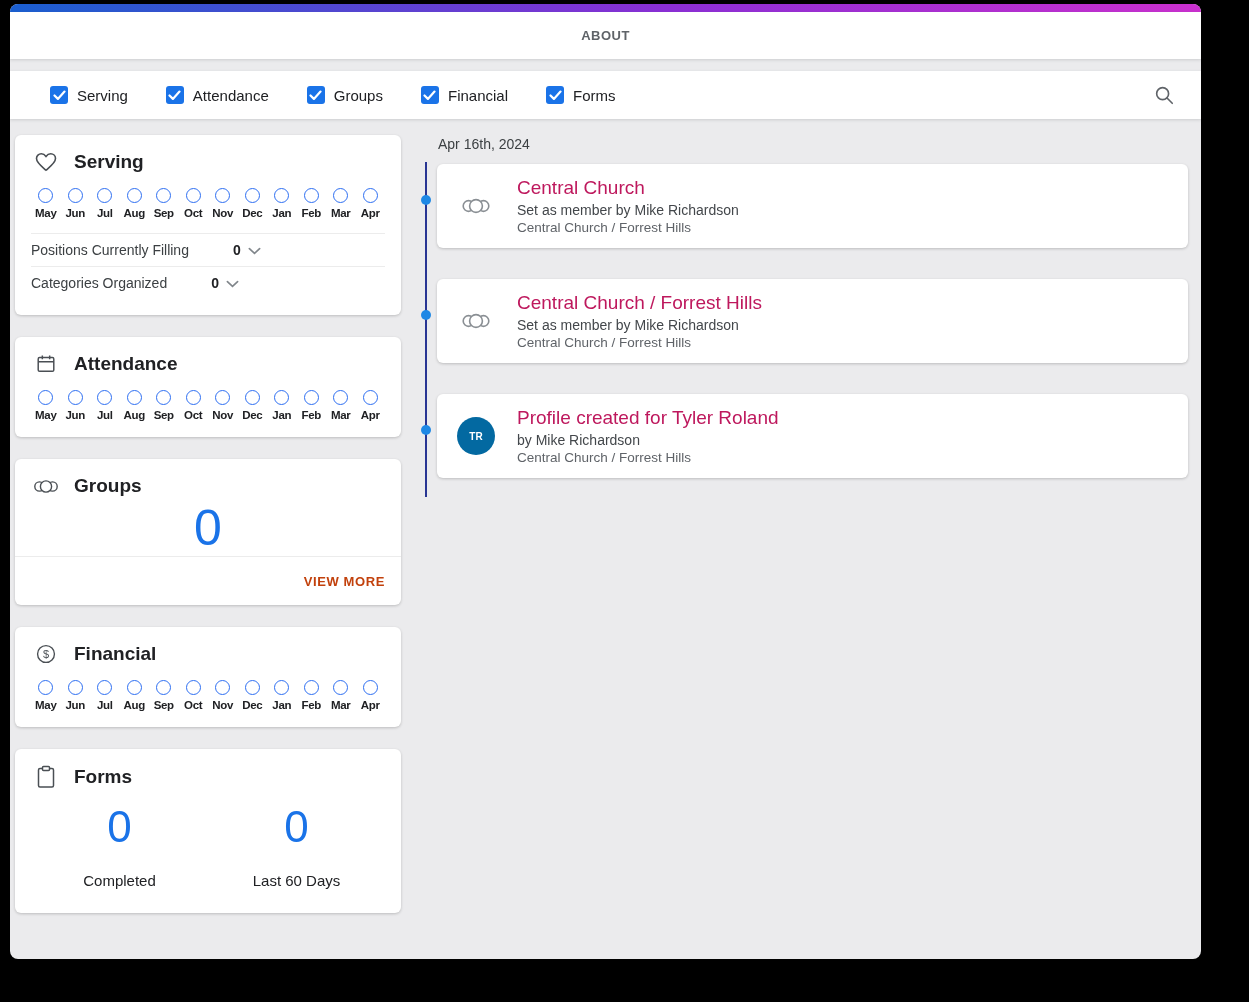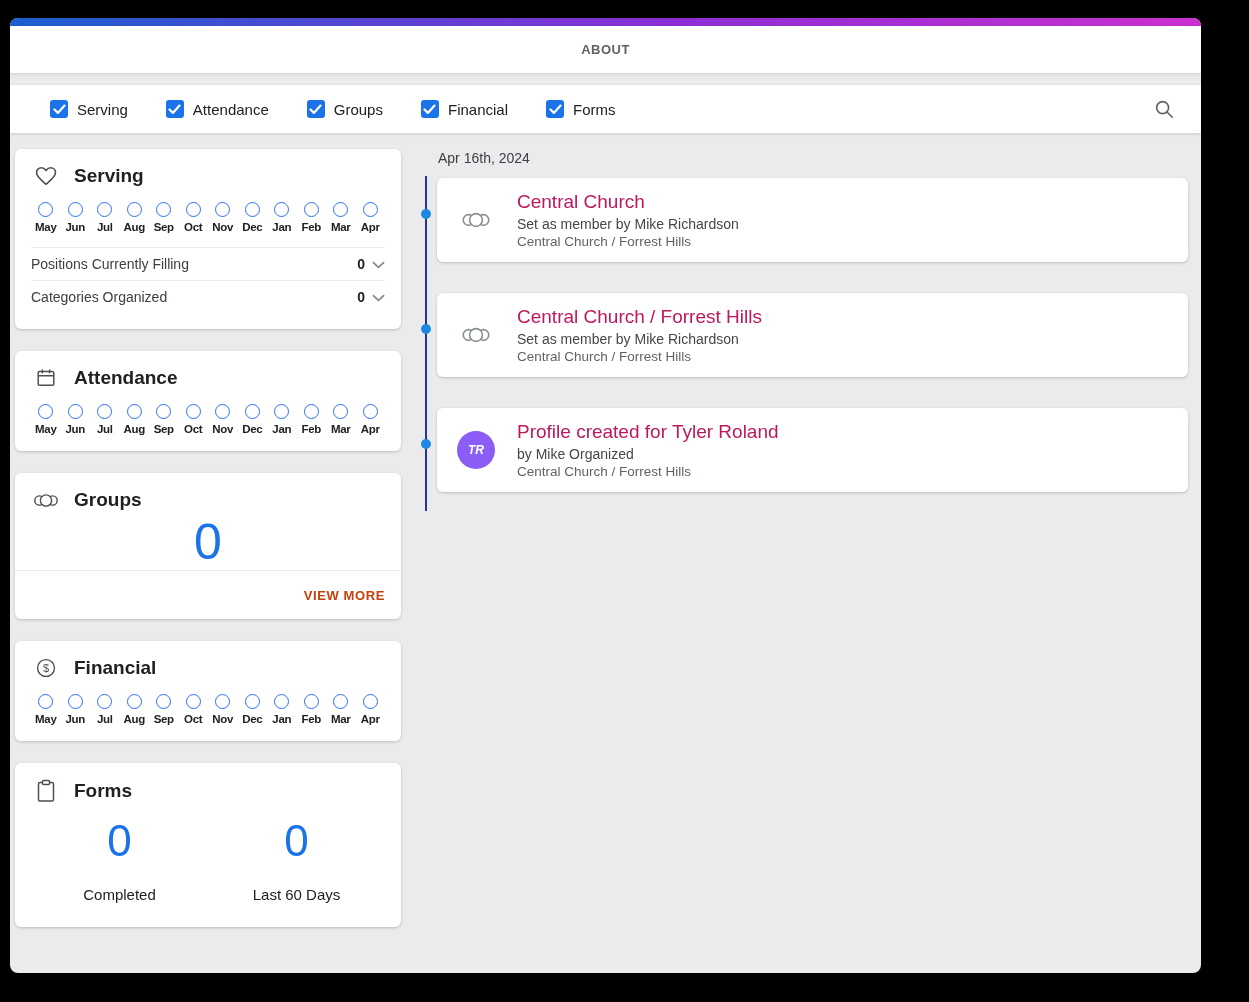--- a/index.html
+++ b/index.html
@@ -1,19 +1,19 @@
 <!DOCTYPE html>
 <html><head>
 <meta charset="utf-8">
 <style>
   * { margin:0; padding:0; box-sizing:border-box; }
   html,body { width:1249px; height:1002px; background:#000; font-family:"Liberation Sans", sans-serif; overflow:hidden; }
 
   .window{
-    position:absolute; left:10px; top:18px; width:1191px; height:955px;
+    position:absolute; left:10px; top:4px; width:1191px; height:955px;
     background:#ebebed; border-radius:8px; overflow:hidden;
     display:flex; flex-direction:column;
   }
   .gradient-bar{ height:8px; flex:none;
     background:linear-gradient(90deg,#1a5fd0 0%,#8b2fd6 55%,#cb30cf 100%); }
 
   
   .tab-bar{ background:#fff; height:47px; flex:none; display:flex; justify-content:center;
     box-shadow:0 1px 3px rgba(60,64,67,.18); position:relative; z-index:3; }
   .tab{ width:162px; display:flex; align-items:center; justify-content:center;
@@ -39,22 +39,22 @@
   .card-pad{ padding:16px; }
   .card-header{ display:flex; align-items:center; gap:13px; }
   .card-title{ font-size:19px; font-weight:700; color:#202124; }
   .card-icon{ width:30px; display:flex; justify-content:center; color:#4a4f54; }
 
   .months{ display:grid; grid-template-columns:repeat(12,1fr); margin-top:15px; text-align:center; }
   .ring{ width:15px; height:15px; border:1.7px solid #2e6ff2; border-radius:50%; margin:0 auto 4px; }
   .month-label{ font-size:11.5px; font-weight:700; color:#202124; letter-spacing:-.3px; }
 
   .stat-rows{ margin-top:14px; }
-  .stat-row{ display:flex; justify-content:space-between; align-items:center; height:33px;
-    border-top:1px solid #ececec; cursor:pointer; }
+  .stat-row{ display:flex; align-items:center; height:33px;
+    border-top:1px solid #ececec; cursor:pointer;gap:44px; }
   .stat-row-label{ font-size:14px; color:#3c4043; }
   .stat-row-value{ display:flex; align-items:center; gap:7px; font-size:14px; font-weight:700; color:#202124; }
 
   .big-count{ font-size:50px; color:#1a73e8; text-align:center; line-height:1.1; margin-top:4px; }
   .count-caption{ font-size:15px; color:#202124; text-align:center; margin:4px 0 18px; }
   .card-footer{ border-top:1px solid #ececec; padding:15px 16px; text-align:right; }
   .view-more{ color:#c2410c; font-size:13px; font-weight:700; letter-spacing:.6px; cursor:pointer; }
 
   .forms-stats{ display:flex; margin-top:10px; padding-bottom:8px; }
   .forms-stat{ flex:1; text-align:center; }
@@ -64,22 +64,22 @@
   
   .timeline-col{ flex:1; padding-top:1px; min-width:0; }
   .timeline-date{ font-size:14px; color:#3c4043; margin:0 0 12px 15px; }
   .timeline{ position:relative; padding-left:14px; display:flow-root; }
   .timeline::before{ content:""; position:absolute; left:2px; top:-2px; bottom:12px; width:2px; background:#283593; }
   .tl-event{ position:relative; margin-bottom:31px; }
   .tl-dot{ position:absolute; left:-16px; top:31px; width:10px; height:10px; border-radius:50%; background:#1e88e5; }
   .event-card{ background:#fff; border-radius:6px; box-shadow:0 1px 3px rgba(0,0,0,.2);
     padding:13px 18px; display:flex; align-items:center; gap:20px; min-height:72px; cursor:pointer; }
   .event-icon{ width:42px; flex:none; display:flex; justify-content:center; color:#8a8f94; }
-  .event-avatar{ width:38px; height:38px; border-radius:50%; background:#8b5cf6; color:#fff;
-    font-weight:700; font-size:12px; display:flex; align-items:center; justify-content:center; flex:none; margin:0 2px;font-style:italic; }
+  .event-avatar{ width:38px; height:38px; border-radius:50%; background:#0369a1; color:#fff;
+    font-weight:700; font-size:10px; display:flex; align-items:center; justify-content:center; flex:none; margin:0 2px; }
   .event-title{ font-size:19px; color:#be185d; margin-bottom:3px; }
   .event-desc{ font-size:14px; color:#43474b; margin-bottom:2px; }
   .event-loc{ font-size:13.5px; color:#5f6368; }
 </style>
 </head>
 <body>
 
 <div class="window">
   <div class="gradient-bar"></div>
 
@@ -431,21 +431,21 @@
             </div>
           </div>
         </div>
 
         <div class="tl-event">
           <span class="tl-dot"></span>
           <div class="event-card">
             <span class="event-avatar">TR</span>
             <div class="event-text">
               <div class="event-title">Profile created for Tyler Roland</div>
-              <div class="event-desc">by Mike Organized</div>
+              <div class="event-desc">by Mike Richardson</div>
               <div class="event-loc">Central Church / Forrest Hills</div>
             </div>
           </div>
         </div>
 
       </div>
     </section>
 
   </div>
 </div>

